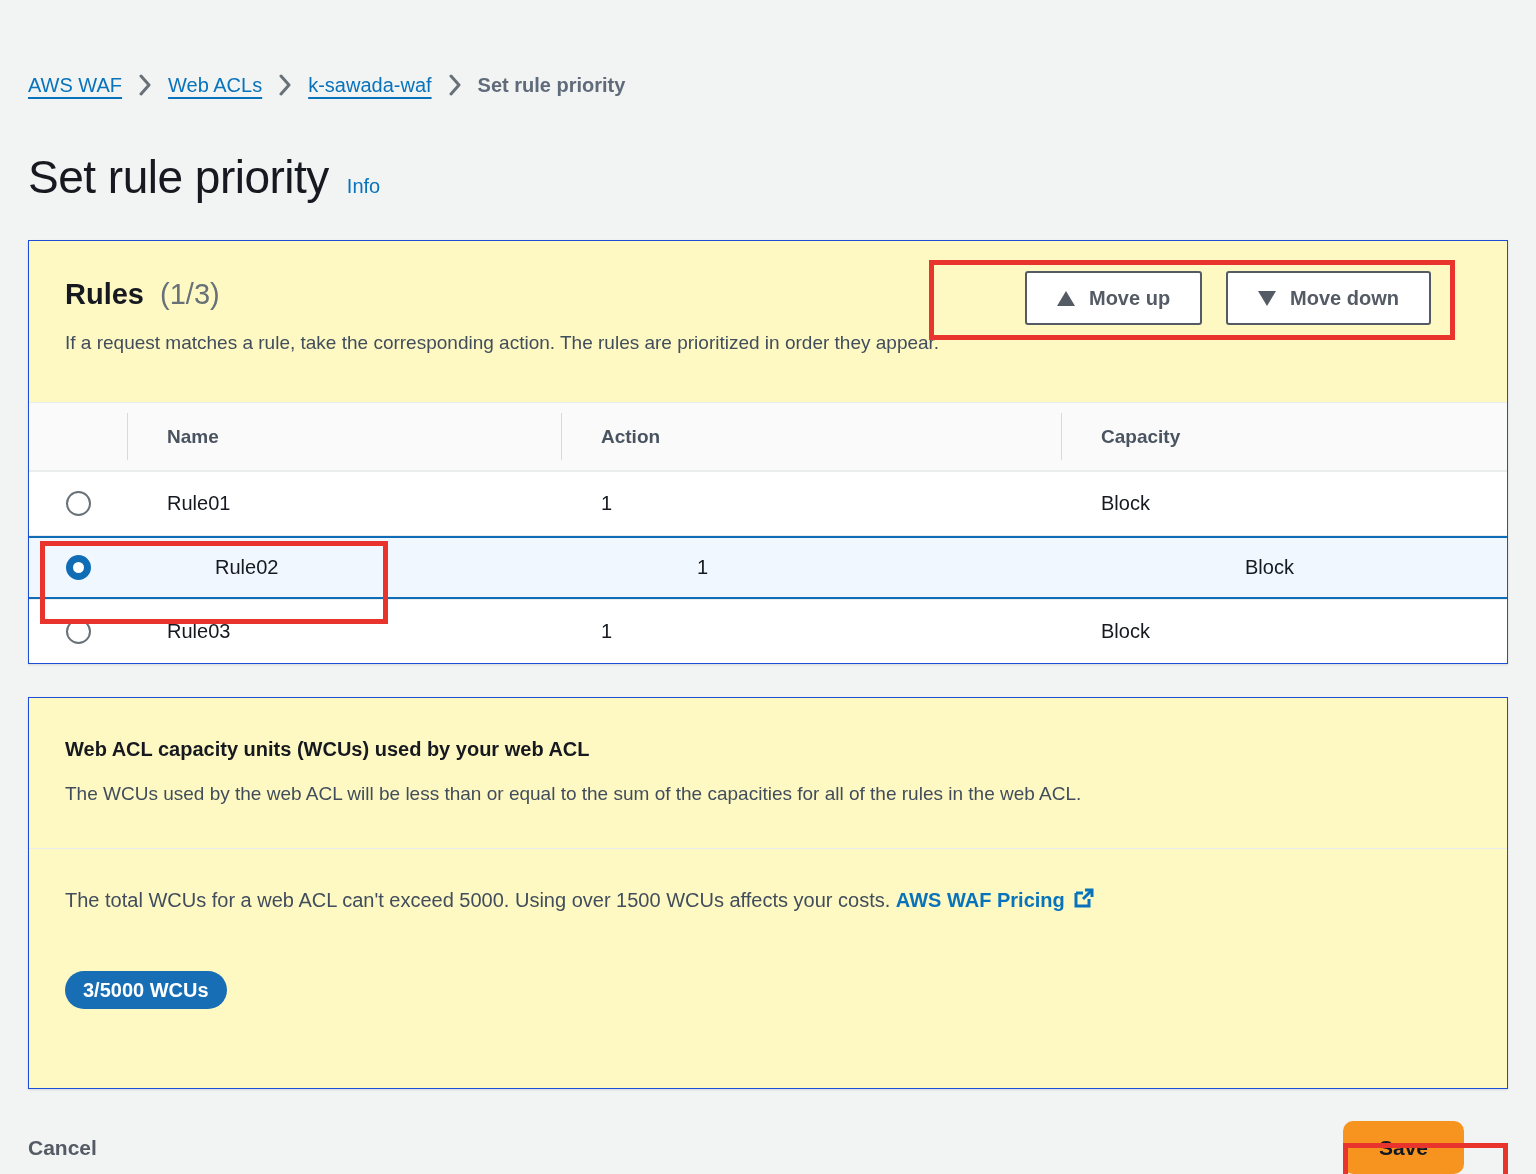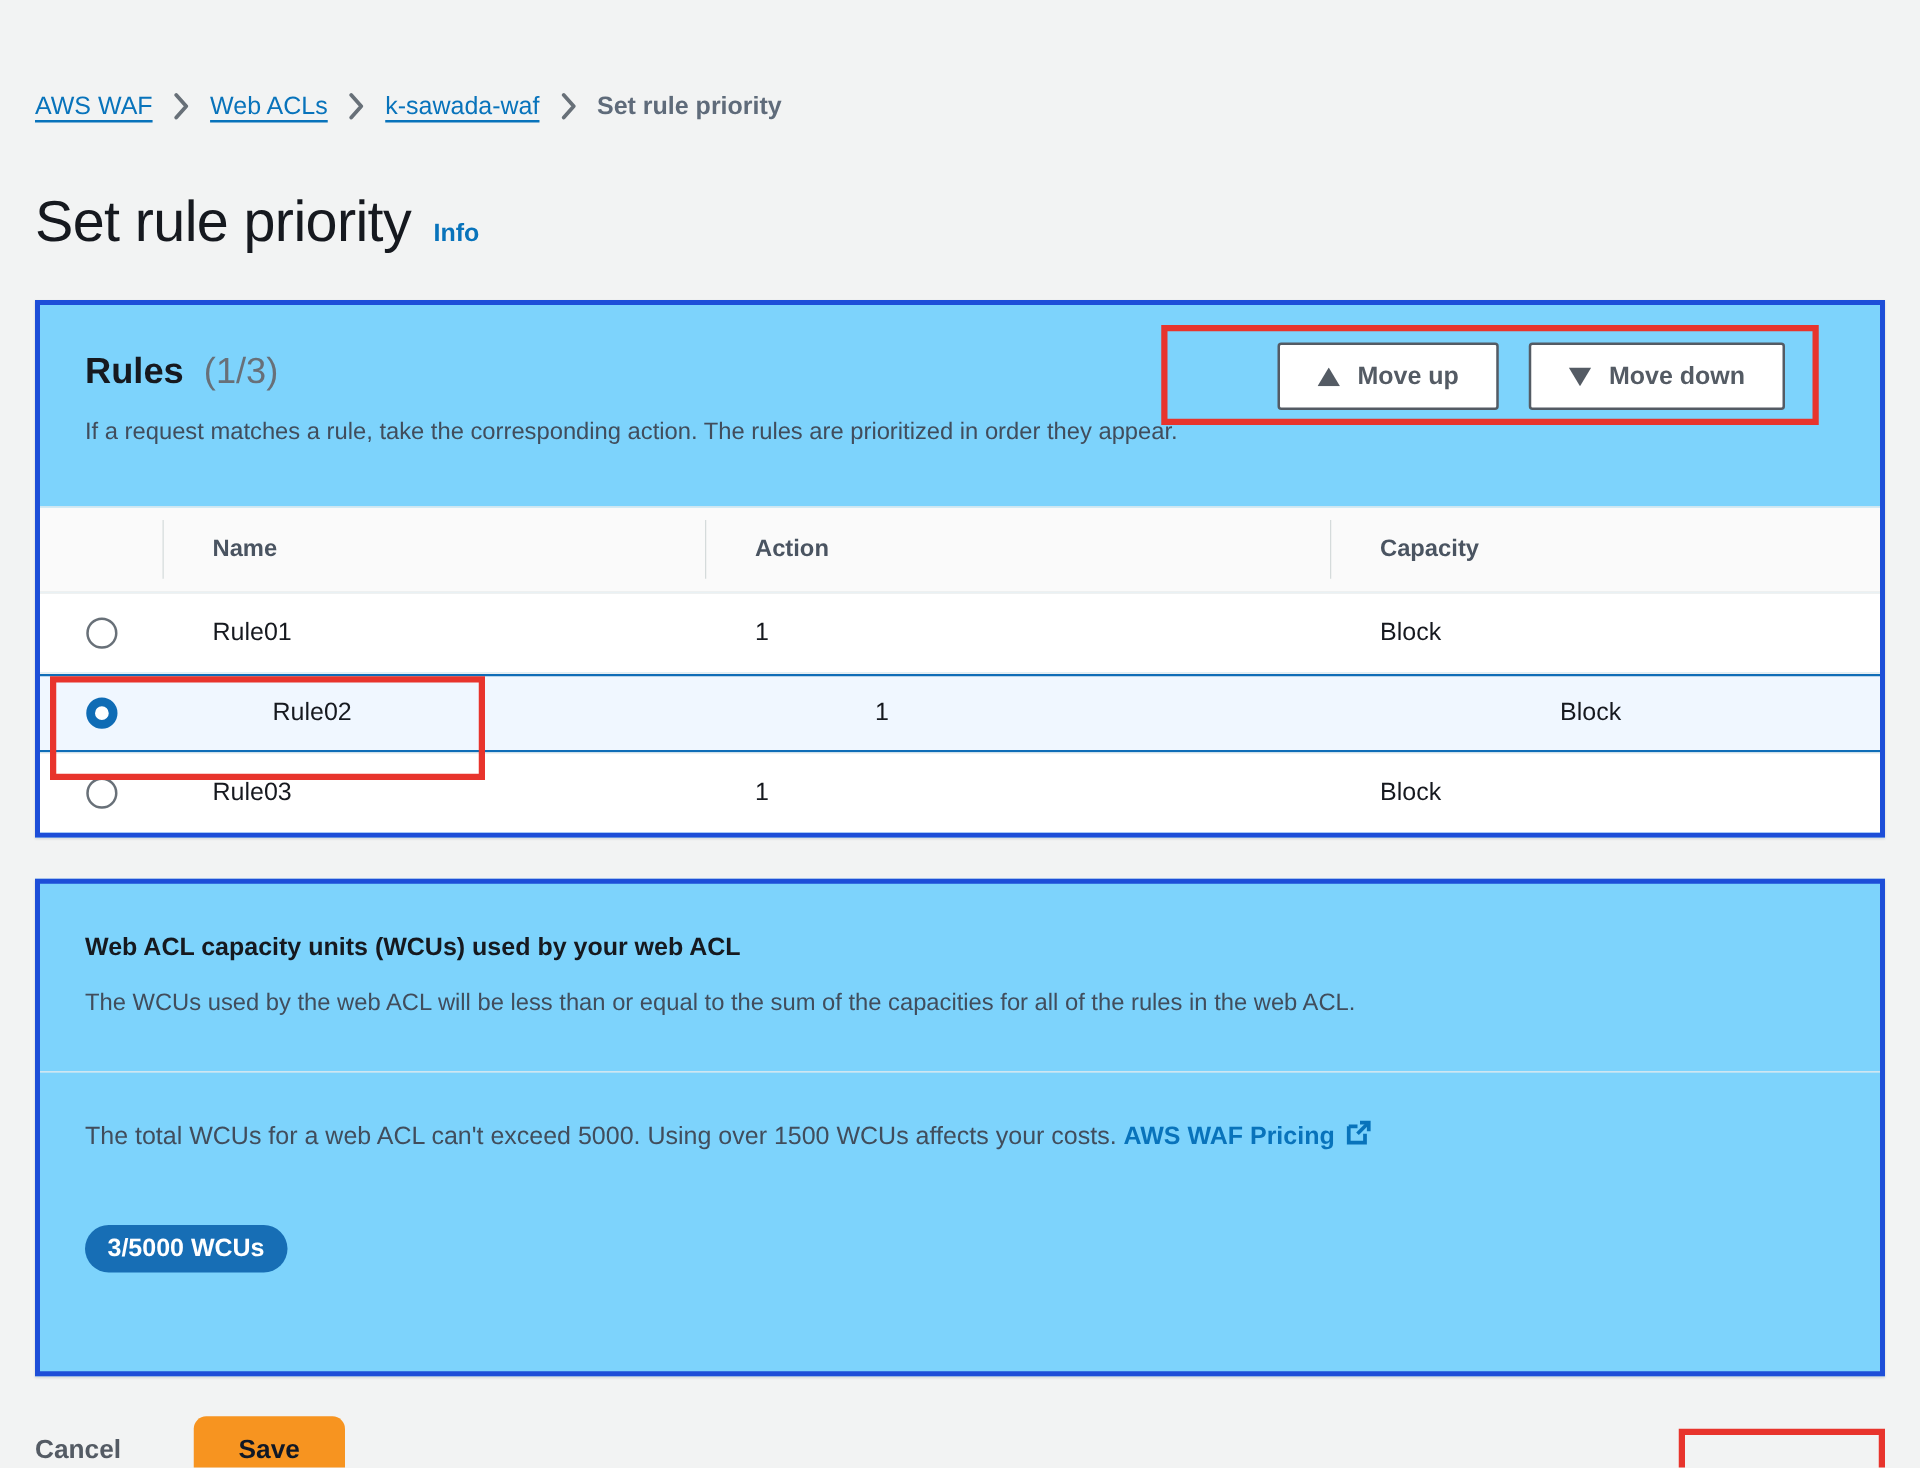--- a/index.html
+++ b/index.html
@@ -21,26 +21,26 @@
   .crumb-link {
     color: #0873bb; text-decoration: underline; text-underline-offset: 5px;
     cursor: pointer; font-weight: 400;
   }
   .crumb-current { color: #5f6b7a; font-weight: 700; }
   .crumb-sep { display: inline-flex; align-items: center; color: #687078; }
 
   
   .title-row { margin-top: 50px; display: flex; align-items: baseline; gap: 18px; }
   .page-title { font-size: 46px; font-weight: 500; letter-spacing: -0.5px; color: #16191f; }
-  .info-link { font-size: 20px; font-weight: 700; color: #0873bb; cursor: pointer; text-align: center; }
+  .info-link { font-size: 20px; font-weight: 400; color: #0873bb; cursor: pointer; text-align: center; }
 
   
   .panel {
-    background: #7dd3fc;
-    border: 4px solid #1d4ed8;
+    background: #fef9c3;
+    border: 1px solid #1d4ed8;
     box-shadow: 0 1px 2px rgba(0, 28, 36, 0.12);
   }
   .panel-rules { margin-top: 36px; }
   .panel-wcu { margin-top: 33px; }
 
   
   .rules-header {
     position: relative; height: 162px;
     padding: 36px 36px 0 36px;
     border-bottom: 1px solid #eaeded;
@@ -114,21 +114,21 @@
     margin-top: 56px;
     display: inline-flex; align-items: center;
     height: 38px; padding: 0 18px;
     background: #176eb5; border-radius: 19px;
     color: #ffffff; font-size: 20px; font-weight: 700;
   }
 
   
   .footer-actions {
     margin-top: 32px;
-    display: flex; justify-content: flex-start; align-items: center;
+    display: flex; justify-content: space-between; align-items: center;
     gap: 58px; padding-right: 44px;
   }
   .btn-link {
     background: none; border: none; font-family: inherit;
     font-size: 21px; font-weight: 700; color: #545b64; cursor: pointer;
   }
   .btn-primary {
     height: 53px; padding: 0 36px;
     background: #f79420; border: none; border-radius: 10px;
     font-family: inherit; font-size: 21px; font-weight: 700; color: #101826;

